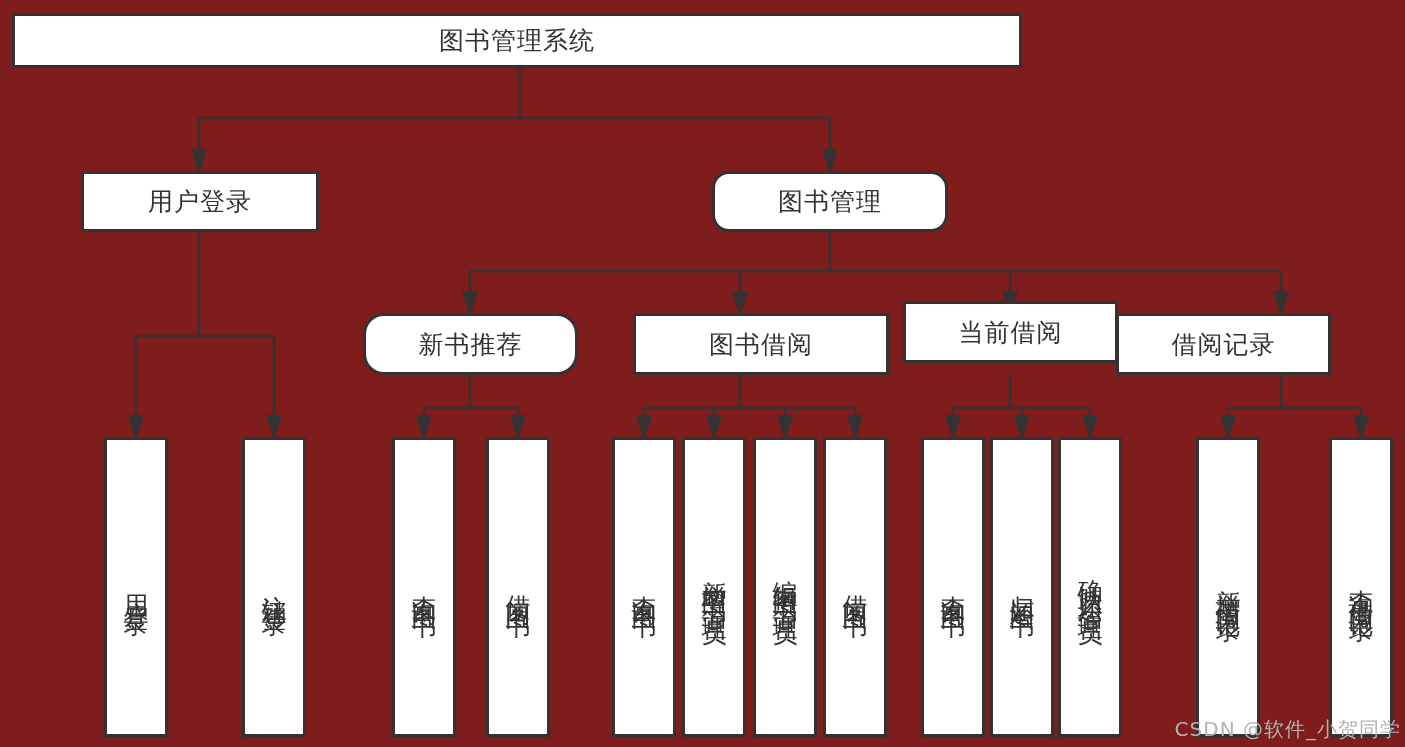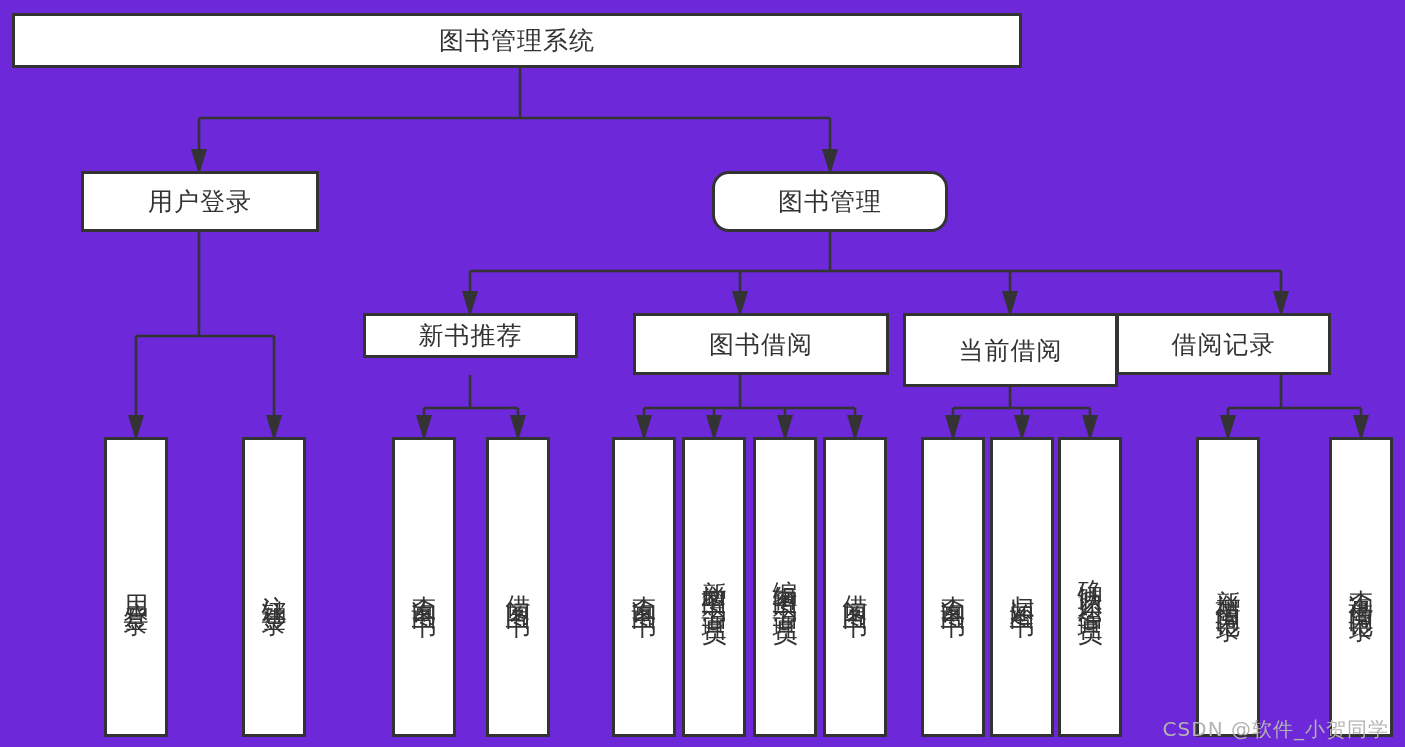--- a/index.html
+++ b/index.html
@@ -2,41 +2,41 @@
 <html><head>
 <meta charset="utf-8">
 <style>
   * { margin: 0; padding: 0; box-sizing: border-box; }
   html, body { background: #ffffff; }
   body {
     width: 1405px; height: 747px;
     position: relative; overflow: hidden;
     font-family: "DejaVu Sans", "Liberation Sans", sans-serif;
   }
-  .stage { position: relative; width: 1405px; height: 747px; background: #6d28d9; }
+  .stage { position: relative; width: 1405px; height: 747px; background: #7f1d1d; }
   svg.wires { position: absolute; left: 0; top: 0; z-index: 1; }
   .node {
     position: absolute;
     background: #ffffff;
     border: 3px solid #333333;
     color: #333333;
     display: flex; align-items: center; justify-content: center;
     z-index: 2;
   }
   .h-node { font-size: 25px; letter-spacing: 1px; white-space: nowrap; }
   .v-node {
     writing-mode: vertical-rl;
     text-orientation: mixed;
     font-size: 25px;
     line-height: 1;
     letter-spacing: 6px;
     text-align: center;
   }
   .watermark {
-    position: absolute; right: 16px; bottom: 4px;
+    position: absolute; right: 4px; bottom: 4px;
     font-size: 20px; color: #b3b3b3; z-index: 3;
     letter-spacing: 1px; white-space: nowrap; margin-left: 42px;
   }
 </style>
 </head>
 <body>
 
 <div class="stage">
 
   <svg class="wires" width="1405" height="747" viewBox="0 0 1405 747">
@@ -77,23 +77,23 @@
       <polygon points="1220,415 1236,415 1228,441"></polygon>
       <polygon points="1353,415 1369,415 1361,441"></polygon>
     </g>
   </svg>
 
   <div class="node h-node" style="left:12px; top:13px; width:1010px; height:55px;">图书管理系统</div>
 
   <div class="node h-node" style="left:81px; top:171px; width:238px; height:61px;">用户登录</div>
   <div class="node h-node" style="left:712px; top:171px; width:236px; height:61px;border-radius:17px;">图书管理</div>
 
-  <div class="node h-node" style="left:363px; top:313px; width:215px; height:45px;">新书推荐</div>
+  <div class="node h-node" style="left:363px; top:313px; width:215px; height:62px;border-radius:21px;">新书推荐</div>
   <div class="node h-node" style="left:633px; top:313px; width:256px; height:62px;">图书借阅</div>
-  <div class="node h-node" style="left:903px; top:313px; width:215px; height:74px;">当前借阅</div>
+  <div class="node h-node" style="left:903px; top:301px; width:215px; height:62px;">当前借阅</div>
   <div class="node h-node" style="left:1116px; top:313px; width:215px; height:62px;">借阅记录</div>
 
   <div class="node v-node" style="left:104px; top:437px; width:64px; height:300px;">用户登录</div>
   <div class="node v-node" style="left:242px; top:437px; width:64px; height:300px;">注销登录</div>
 
   <div class="node v-node" style="left:392px; top:437px; width:64px; height:300px;">查询图书</div>
   <div class="node v-node" style="left:486px; top:437px; width:64px; height:300px;">借阅图书</div>
 
   <div class="node v-node" style="left:612px; top:437px; width:64px; height:300px;">查询图书</div>
   <div class="node v-node" style="left:682px; top:437px; width:64px; height:300px;">新增图书（管理员）</div>

